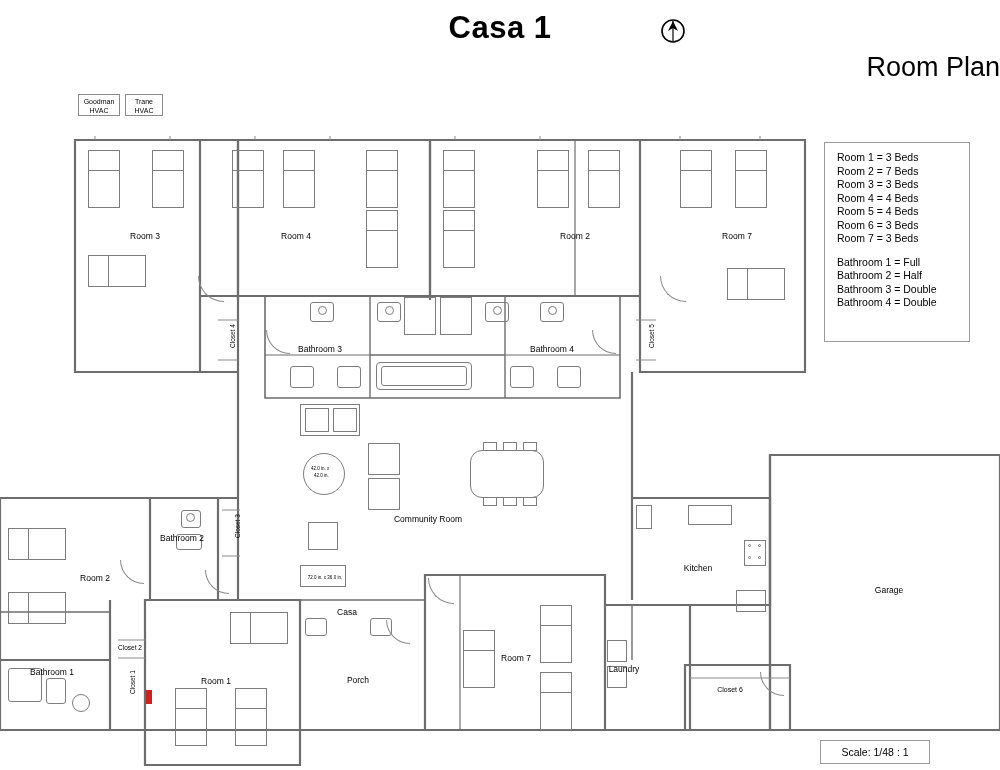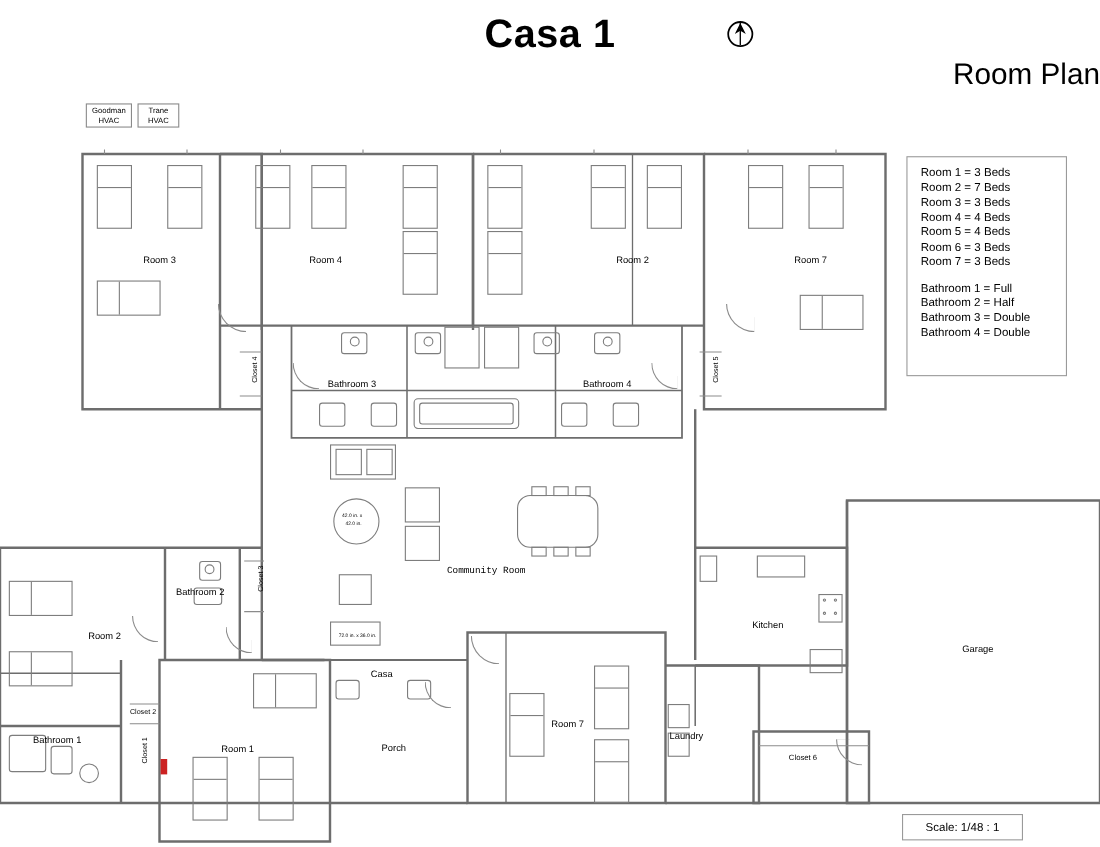--- a/index.html
+++ b/index.html
@@ -1,19 +1,19 @@
 <!DOCTYPE html>
 <html><head>
 <meta charset="utf-8">
 <style>
   html,body{margin:0;padding:0;background:#ffffff;}
   body{width:1000px;height:770px;position:relative;overflow:hidden;
        font-family:"Liberation Sans", sans-serif;color:#000;}
   .plan{position:absolute;left:0;top:0;width:1000px;height:770px;}
-  .title{position:absolute;width:100%;text-align:center;font-weight:bold;font-size:36px;letter-spacing:0.5px;}
+  .title{position:absolute;width:100%;text-align:center;font-weight:bold;font-size:31px;letter-spacing:0.5px;}
   .subtitle{position:absolute;width:100%;text-align:right;font-size:27px;}
   .compass{position:absolute;left:660px;top:18px;width:26px;height:26px;}
   .lbl{position:absolute;font-size:8.5px;white-space:nowrap;}
   .lbl.c{transform:translateX(-50%);}
   .vlbl{position:absolute;font-size:6.5px;white-space:nowrap;transform-origin:0 0;transform:rotate(-90deg);}
   .legend{position:absolute;right:30px;top:142px;width:146px;height:200px;border:1px solid #9a9a9a;box-sizing:border-box;padding:8px 0 0 12px;}
   .legend div{font-size:10.5px;line-height:13.5px;}
   .legend .gap{height:10px;}
   .scalebox{position:absolute;left:820px;top:740px;width:110px;height:24px;border:1px solid #9a9a9a;box-sizing:border-box;
             display:flex;align-items:center;justify-content:center;font-size:10.5px;}
@@ -248,21 +248,21 @@
   <div class="lbl c" style="left:737px;top:231px;">Room 7</div>
   <div class="lbl c" style="left:95px;top:573px;">Room 2</div>
   <div class="lbl c" style="left:216px;top:676px;">Room 1</div>
   <div class="lbl c" style="left:516px;top:653px;">Room 7</div>
 
   <div class="lbl c" style="left:320px;top:344px;">Bathroom 3</div>
   <div class="lbl c" style="left:552px;top:344px;">Bathroom 4</div>
   <div class="lbl c" style="left:182px;top:533px;">Bathroom 2</div>
   <div class="lbl c" style="left:52px;top:667px;">Bathroom 1</div>
 
-  <div class="lbl c" style="left:442px;top:514px;font-family:Liberation Mono, monospace;">Community Room</div>
+  <div class="lbl c" style="left:428px;top:514px;">Community Room</div>
   <div class="lbl c" style="left:347px;top:607px;">Casa</div>
   <div class="lbl c" style="left:358px;top:675px;">Porch</div>
   <div class="lbl c" style="left:698px;top:563px;">Kitchen</div>
   <div class="lbl c" style="left:624px;top:664px;">Laundry</div>
   <div class="lbl c" style="left:889px;top:585px;">Garage</div>
 
   <div class="vlbl" style="left:229px;top:348px;">Closet 4</div>
   <div class="vlbl" style="left:648px;top:348px;">Closet 5</div>
   <div class="vlbl" style="left:234px;top:538px;">Closet 3</div>
   <div class="lbl c" style="left:130px;top:644px;font-size:6.5px;">Closet 2</div>

